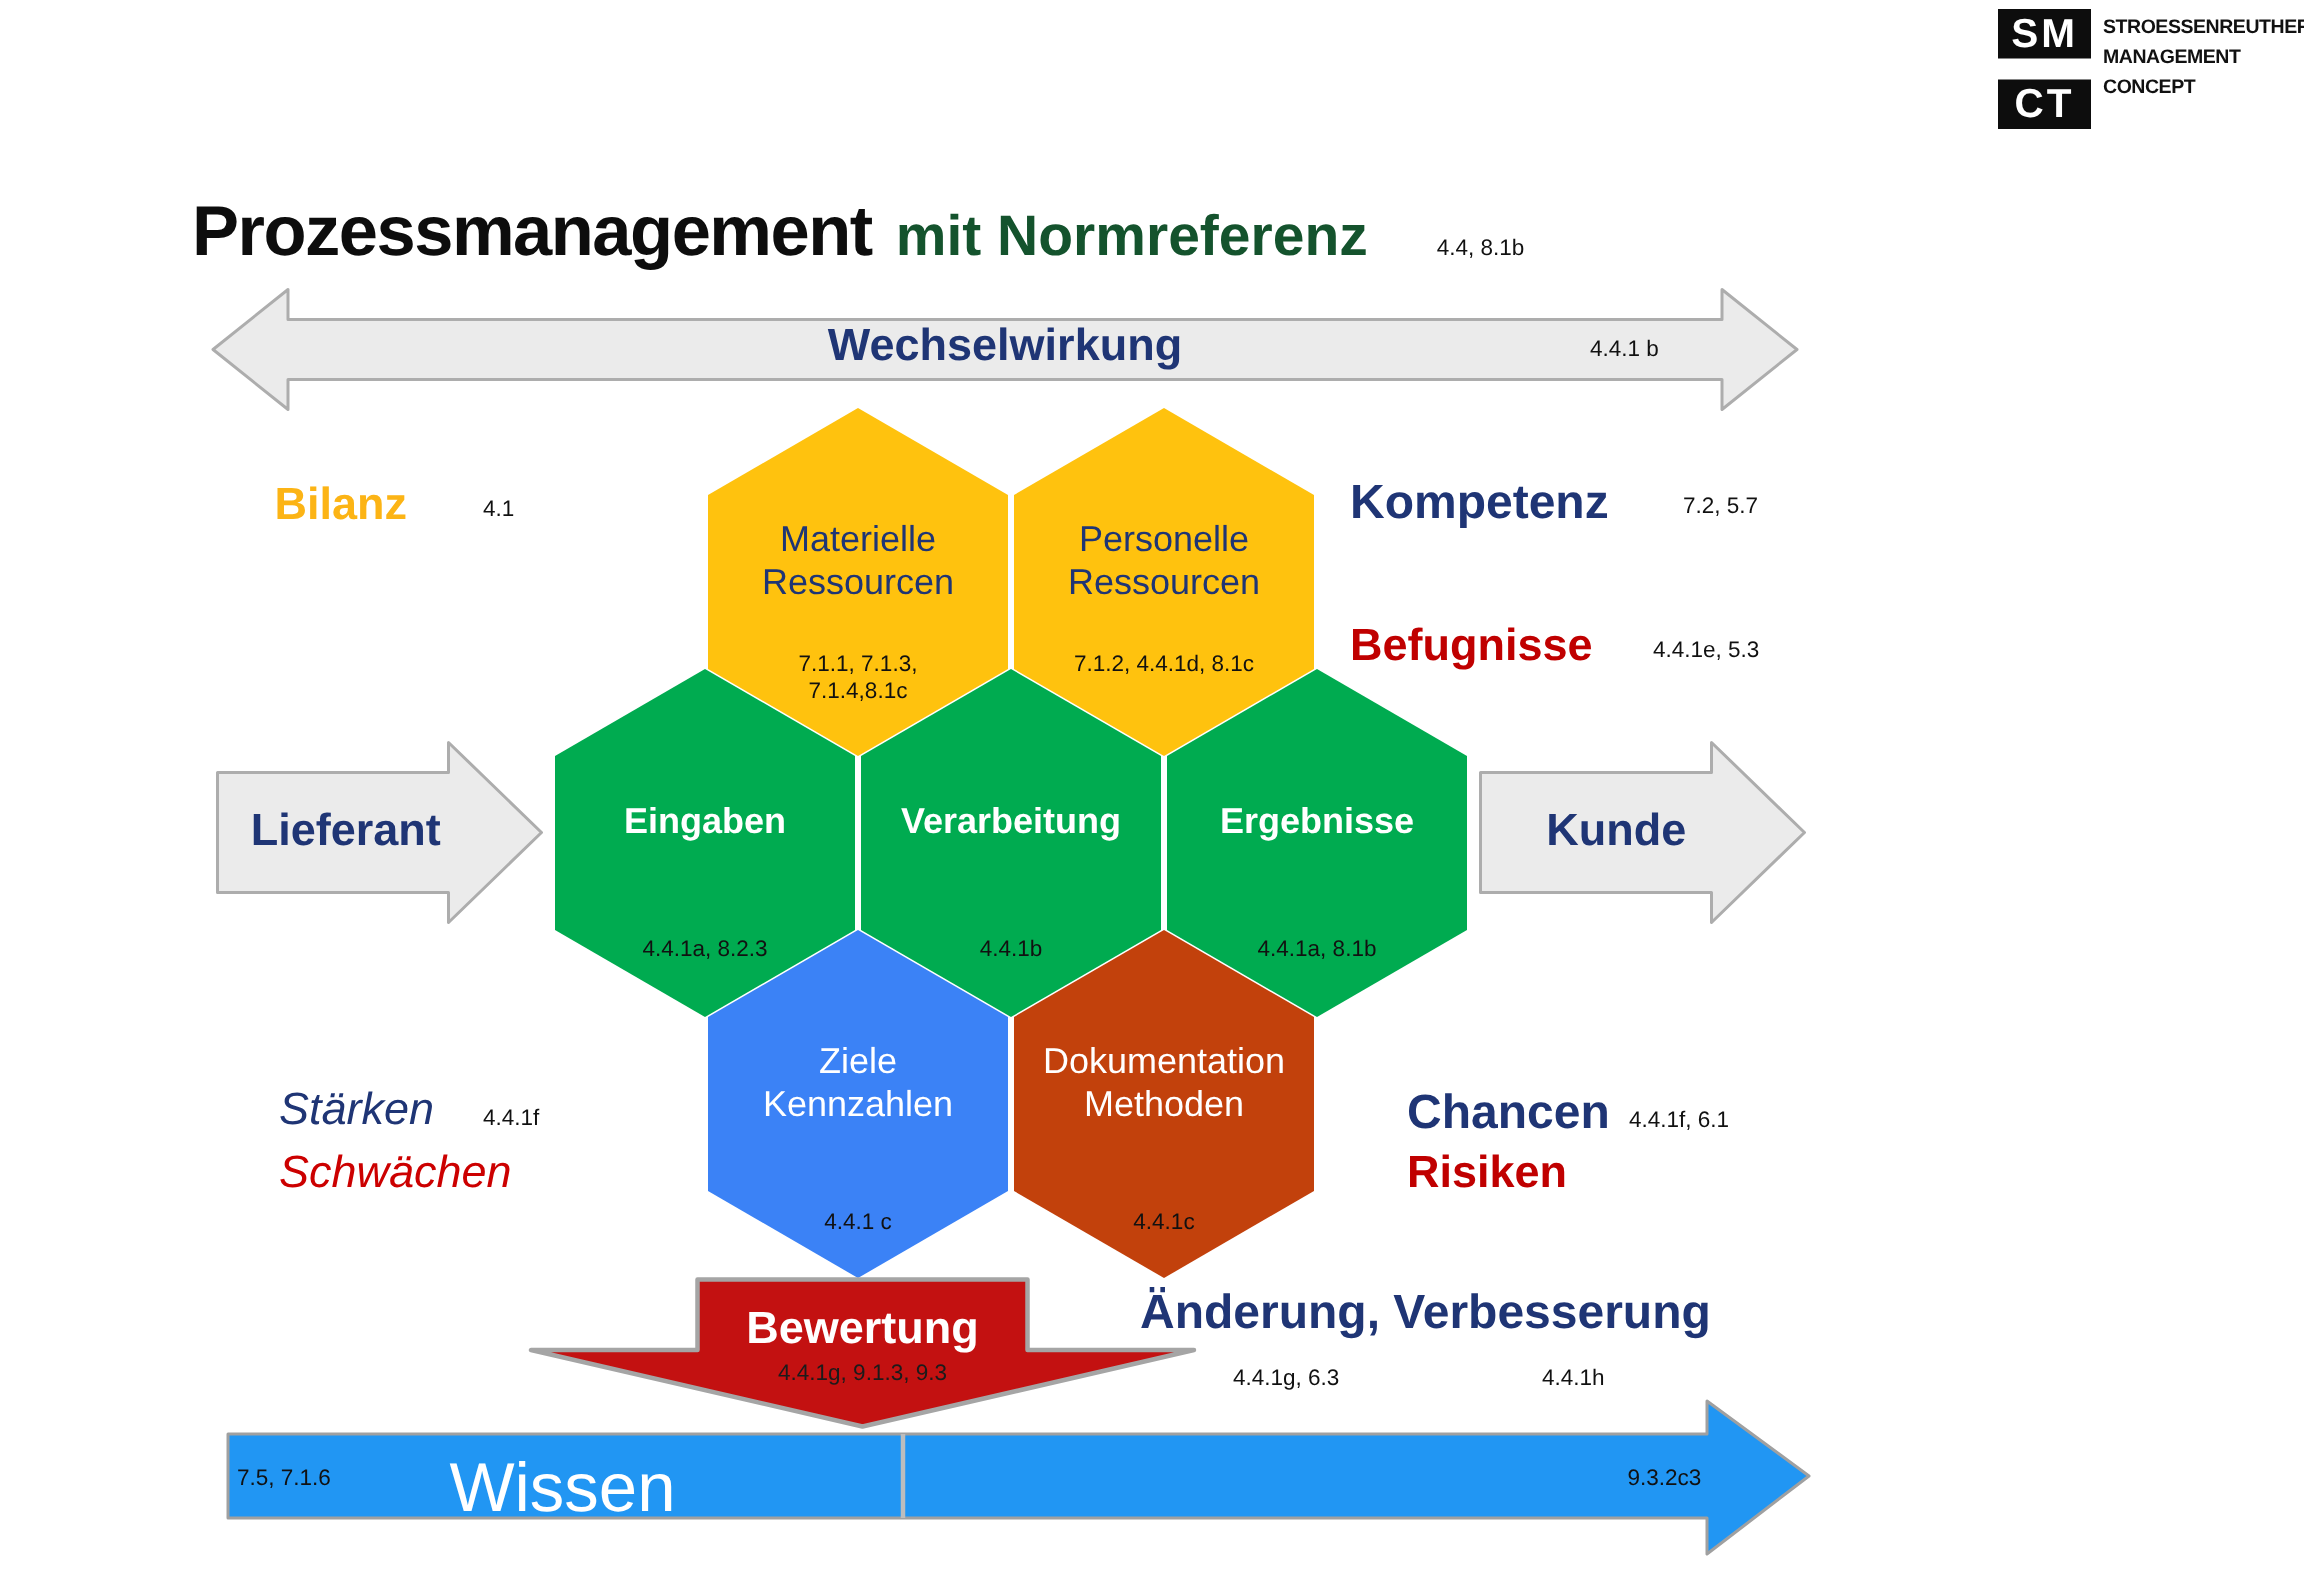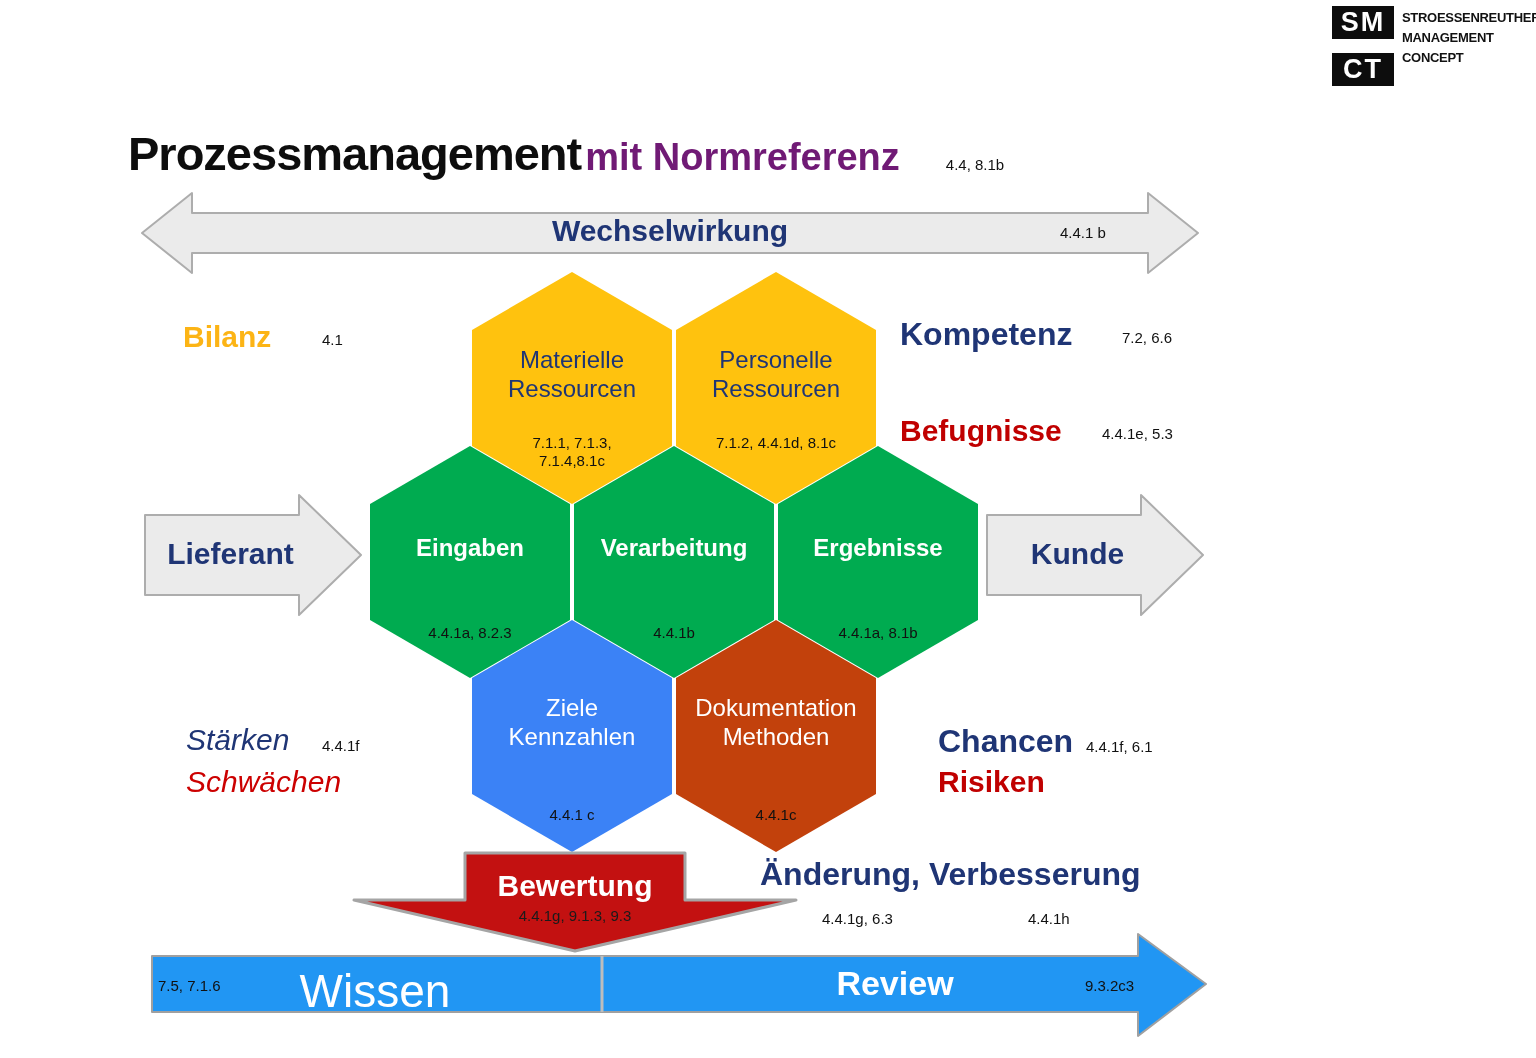--- a/index.html
+++ b/index.html
@@ -14,21 +14,21 @@
   .logo-blocks { display:flex; flex-direction:column; gap:14px; }
   .logo-block {
     width:62px; height:33px; background:#0d0d0d; color:#fff;
     font-weight:bold; font-size:27px; line-height:33px; text-align:center; letter-spacing:2px;
   }
   .logo-text { font-size:13px; font-weight:bold; line-height:1.55; letter-spacing:-0.3px; margin-top:2px; white-space:nowrap; }
 
   
   .title-row { left:128px; top:126px; display:flex; align-items:baseline; white-space:nowrap; }
   .title-main { font-size:47px; font-weight:bold; letter-spacing:-1px; color:#0d0d0d; }
-  .title-sub  { font-size:38px; font-weight:bold; color:#701a75; margin-left:4px; }
+  .title-sub  { font-size:38px; font-weight:bold; color:#14532d; margin-left:16px; }
   .title-ref  { font-size:15px; color:#111; margin-left:46px; }
 
   .ref { font-size:15px; color:#111; white-space:nowrap; }
 
   
   .hex {
     position:absolute; width:200px; height:232px;
     clip-path:polygon(50% 0,100% 25%,100% 75%,50% 100%,0 75%,0 25%);
     display:flex; align-items:center; justify-content:center;
   }
@@ -104,21 +104,21 @@
 
   <svg class="abs" style="left:140px; top:190px;" width="1060" height="86">
     <polygon points="2,43 52,3 52,23 1008,23 1008,3 1058,43 1008,83 1008,63 52,63 52,83" fill="#EBEBEB" stroke="#ADADAD" stroke-width="2" stroke-linejoin="round"></polygon>
   </svg>
   <div class="abs wechselwirkung-lbl">Wechselwirkung</div>
   <div class="abs ref wechselwirkung-ref">4.4.1 b</div>
 
   <div class="abs bilanz">Bilanz</div>
   <div class="abs ref bilanz-ref">4.1</div>
   <div class="abs kompetenz lbl-navy-b">Kompetenz</div>
-  <div class="abs ref kompetenz-ref">7.2, 6.6</div>
+  <div class="abs ref kompetenz-ref">7.2, 5.7</div>
   <div class="abs verantwortung2 lbl-red-b">Befugnisse</div>
   <div class="abs ref verantwortung-ref">4.4.1e, 5.3</div>
 
   <svg class="abs" style="left:143px; top:493px;" width="220" height="124">
     <polygon points="2,22 156,22 156,2 218,62 156,122 156,102 2,102" fill="#EBEBEB" stroke="#ADADAD" stroke-width="2" stroke-linejoin="round"></polygon>
   </svg>
   <div class="abs lieferant-lbl">Lieferant</div>
 
   <svg class="abs" style="left:985px; top:493px;" width="220" height="124">
     <polygon points="2,22 156,22 156,2 218,62 156,122 156,102 2,102" fill="#EBEBEB" stroke="#ADADAD" stroke-width="2" stroke-linejoin="round"></polygon>
@@ -191,16 +191,15 @@
   <div class="abs aenderung-lbl lbl-navy-b">Änderung, Verbesserung</div>
   <div class="abs ref aenderung-ref1">4.4.1g, 6.3</div>
   <div class="abs ref aenderung-ref2">4.4.1h</div>
 
   <svg class="abs" style="left:150px; top:932px;" width="1065" height="112">
     <polygon points="2,24 988,24 988,2 1056,52 988,104 988,80 2,80" fill="#2196F3" stroke="#A0A0A0" stroke-width="2" stroke-linejoin="round"></polygon>
     <line x1="452" y1="24" x2="452" y2="80" stroke="#BDBDBD" stroke-width="3"></line>
   </svg>
   <div class="abs ref bottom-ref-left">7.5, 7.1.6</div>
   <div class="abs wissen-lbl">Wissen</div>
-  <div class="abs review-lbl">Review</div>
   <div class="abs ref bottom-ref-right">9.3.2c3</div>
 
 </div>
 
 </body></html>

